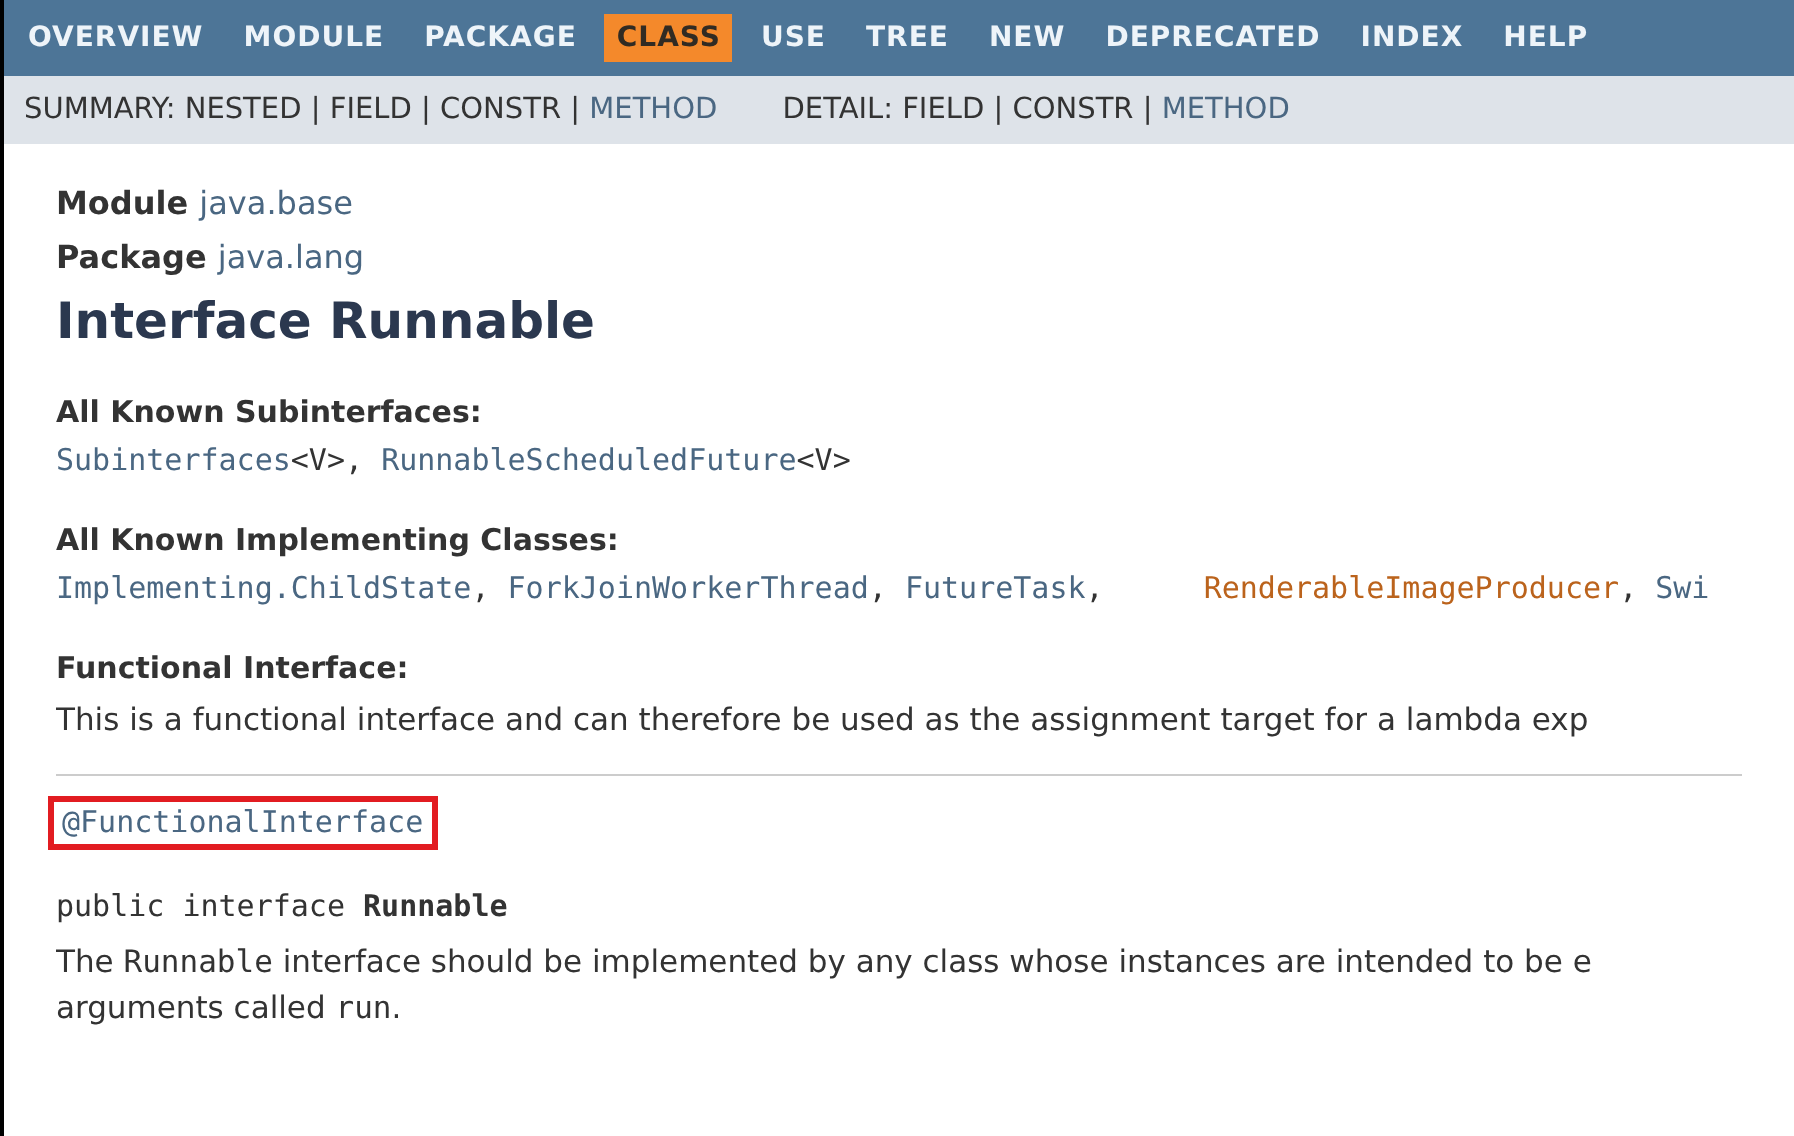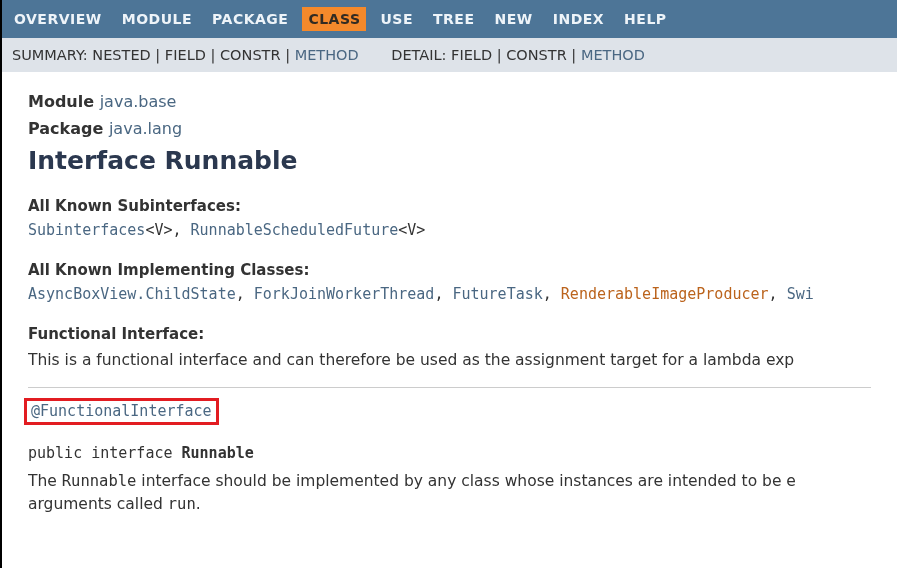--- a/index.html
+++ b/index.html
@@ -78,21 +78,21 @@
   .dd {
     margin: 0 0 22px 0;
   }
   .codelink {
     font-family: "DejaVu Sans Mono", monospace;
     color: #4a6782;
     text-decoration: none;
     cursor: pointer;
     font-size: 15px;
   }
-  .codelink.orange { color: #bb631c; }
+  .codelink.orange { color: #bb631c; margin-left: 41px; }
   .codetext {
     font-family: "DejaVu Sans Mono", monospace;
     font-size: 15px;
   }
   hr.sep {
     border: none;
     border-top: 1px solid #ccc;
     margin: 16px 0 10px 0;
   }
   .redbox {
@@ -124,20 +124,21 @@
 <body>
 
 <div class="topnav" id="topnav">
     <a>OVERVIEW</a>
     <a>MODULE</a>
     <a>PACKAGE</a>
     <a class="active">CLASS</a>
     <a>USE</a>
     <a>TREE</a>
     <a>NEW</a>
+    <a>DEPRECATED</a>
     <a>INDEX</a>
     <a>HELP</a>
   </div>
 
 <div class="subnav">
   <span class="grp">
     <span>SUMMARY:</span>
     <span>NESTED</span> |
     <span>FIELD</span> |
     <span>CONSTR</span> |
@@ -163,21 +164,21 @@
   </div>
 
   <h1 class="title">Interface Runnable</h1>
 
   <div class="dtlabel">All Known Subinterfaces:</div>
   <div class="dd">
     <a class="codelink">Subinterfaces</a><span class="codetext">&lt;V&gt;</span><span class="codetext">, </span><a class="codelink">RunnableScheduledFuture</a><span class="codetext">&lt;V&gt;</span>
   </div>
 
   <div class="dtlabel">All Known Implementing Classes:</div>
-  <div class="dd" id="implclasses"><a class="codelink">AsyncBoxView.ChildState</a><span class="codetext">, </span><a class="codelink">ForkJoinWorkerThread</a><span class="codetext">, </span><a class="codelink">FutureTask</a><span class="codetext">, </span><a class="codelink orange">RenderableImageProducer</a><span class="codetext">, </span><a class="codelink">Swi</a></div>
+  <div class="dd" id="implclasses"><a class="codelink">Implementing.ChildState</a><span class="codetext">, </span><a class="codelink">ForkJoinWorkerThread</a><span class="codetext">, </span><a class="codelink">FutureTask</a><span class="codetext">, </span><a class="codelink orange">RenderableImageProducer</a><span class="codetext">, </span><a class="codelink">Swi</a></div>
 
   <div class="dtlabel">Functional Interface:</div>
   <div class="desc">This is a functional interface and can therefore be used as the assignment target for a lambda exp</div>
 
   <hr class="sep">
 
   <div class="redbox">
     <a>@FunctionalInterface</a>
   </div>
   <div class="sig">

